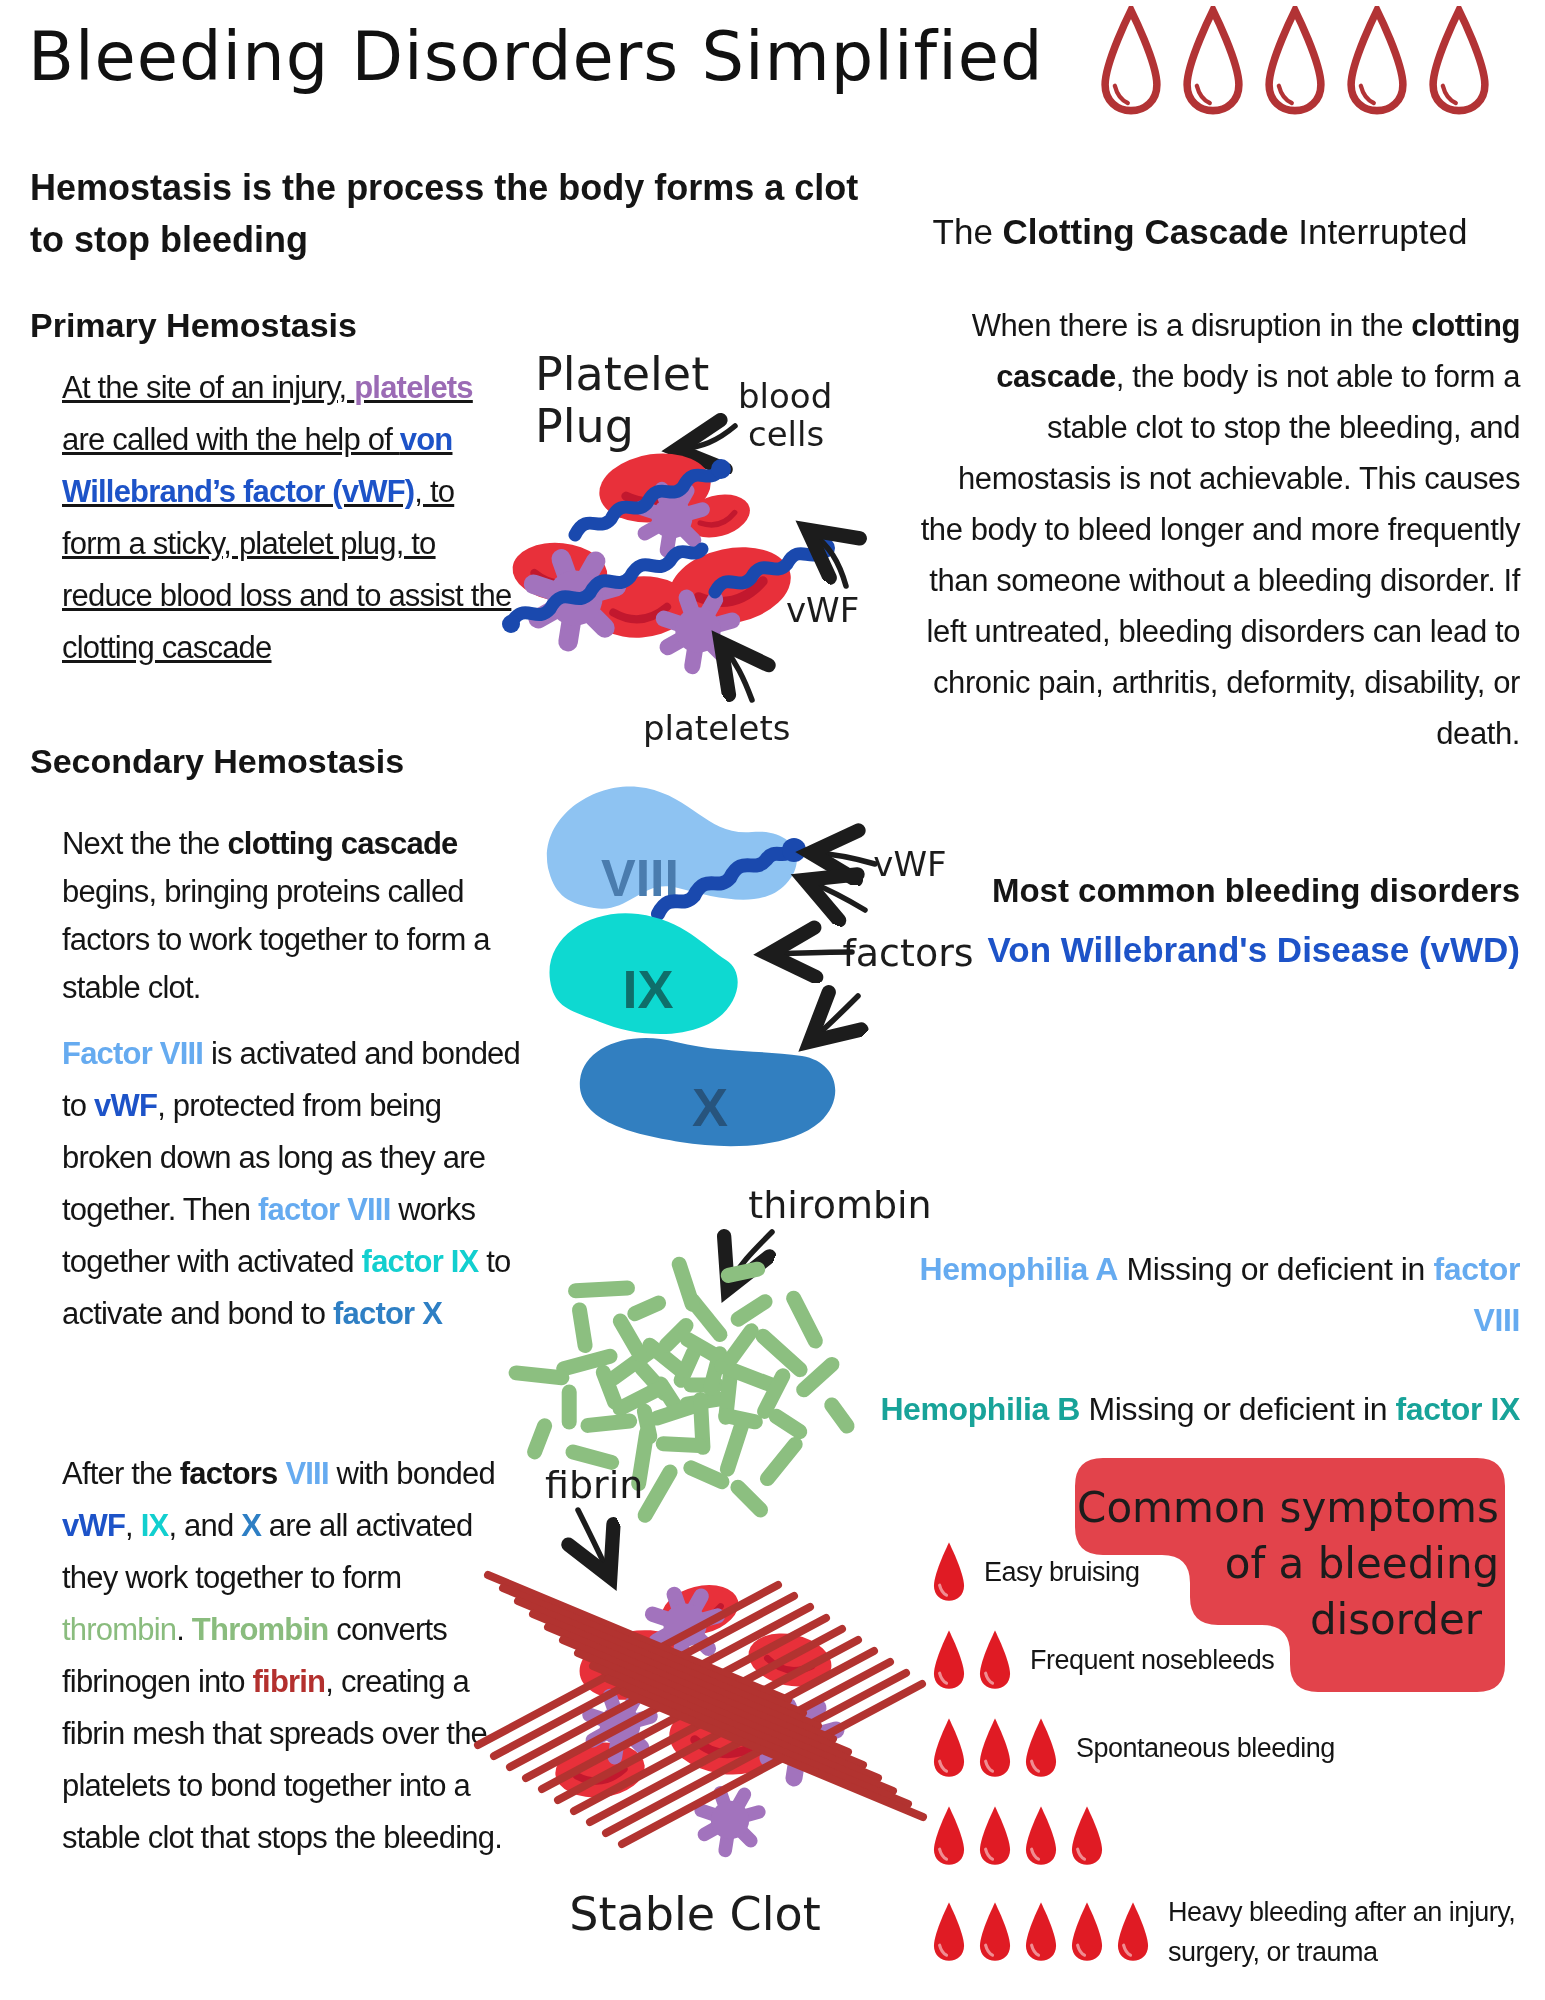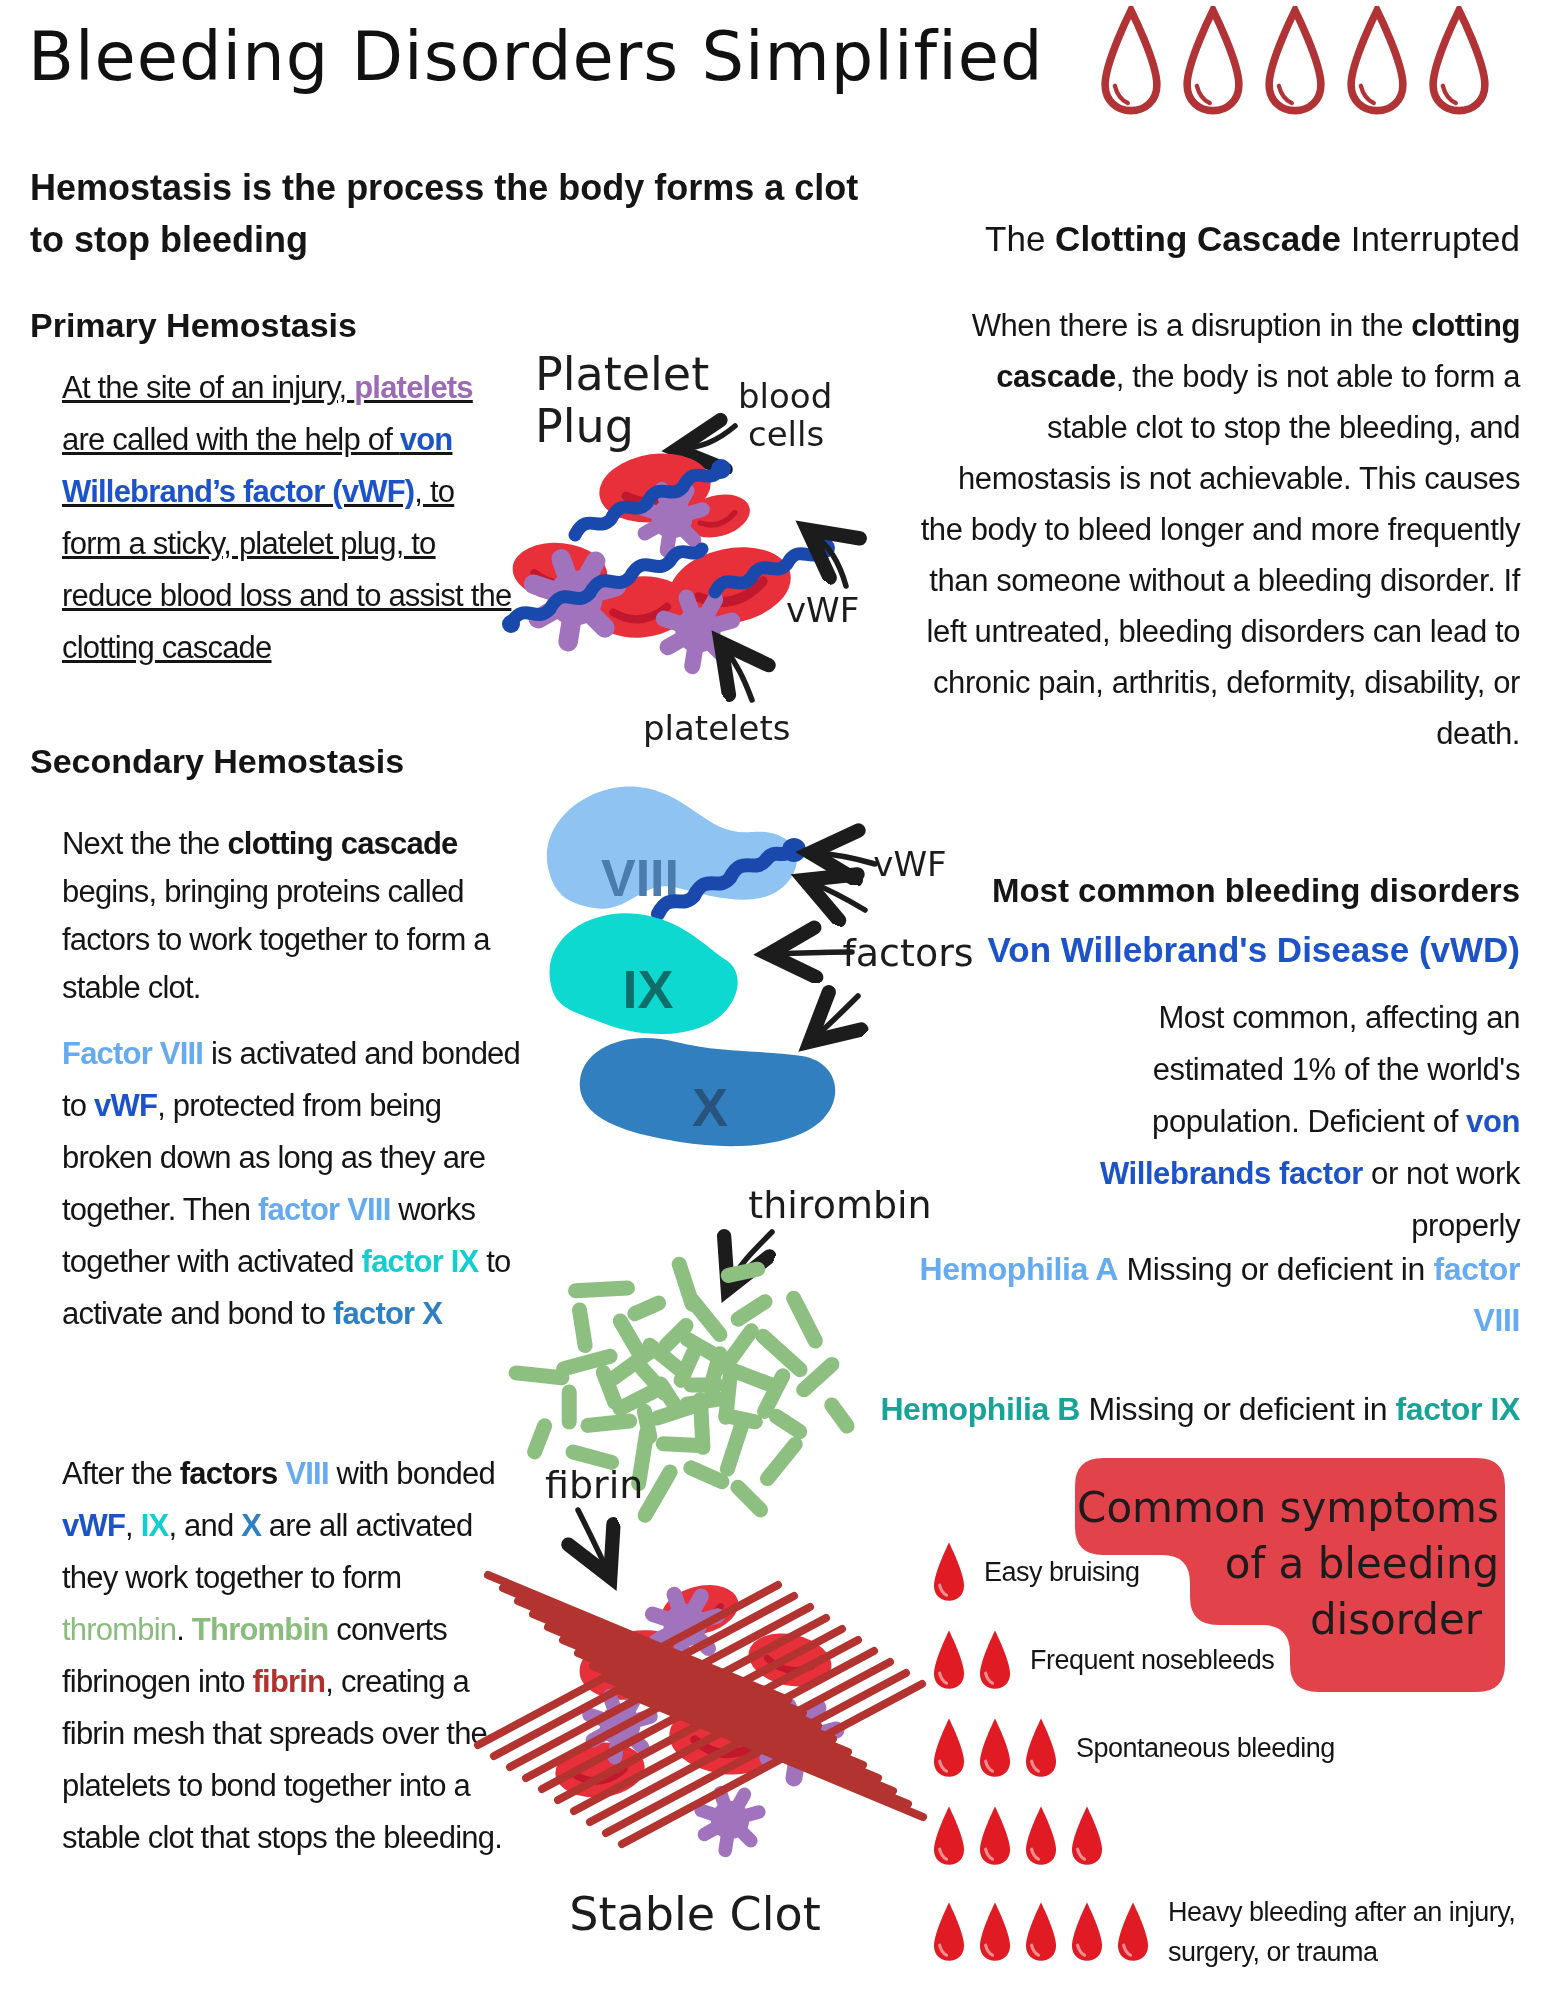--- a/index.html
+++ b/index.html
@@ -89,25 +89,24 @@
   
   <div class="abs h-sect" style="left:30px;top:306px;">Primary Hemostasis</div>
   <div class="abs para" style="top:362px;text-decoration:underline;"><span>At the site of an injury, </span><span class="c-purple b">platelets</span><span> are called with the help of </span><span class="c-blue b">von Willebrand’s factor (vWF)</span><span>, to form a sticky, platelet plug, to reduce blood loss and to assist the clotting cascade</span></div>
 
   <div class="abs para" style="top:820px;line-height:48px;"><span>Next the the </span><span class="b">clotting cascade</span><span> begins, bringing proteins called factors to work together to form a stable clot.</span></div>
   <div class="abs h-sect" style="left:30px;top:742px;">Secondary Hemostasis</div>
   <div class="abs para" style="top:1028px;"><span class="c-lightblue b">Factor VIII</span><span> is activated and bonded to </span><span class="c-blue b">vWF</span><span>, protected from being broken down as long as they are together. Then </span><span class="c-lightblue b">factor VIII</span><span> works together with activated </span><span class="c-cyan b">factor IX</span><span> to activate and bond to </span><span class="c-mblue b">factor X</span></div>
   <div class="abs para" style="top:1448px;"><span>After the </span><span class="b">factors</span><span> </span><span class="c-lightblue b">VIII</span><span> with bonded </span><span class="c-blue b">vWF</span><span>, </span><span class="c-cyan b">IX</span><span>, and </span><span class="c-mblue b">X</span><span> are all activated they work together to form </span><span class="c-green">thrombin</span><span>.  </span><span class="c-green b">Thrombin</span><span> converts fibrinogen into </span><span class="c-darkred b">fibrin</span><span>, creating a fibrin mesh that spreads over the platelets to bond together into a stable clot that stops the bleeding.</span></div>
 
   
-  <div class="abs rcol r-head" style="top:219px;"><span>The </span><span class="b">Clotting Cascade</span><span> Interrupted</span></div>
+  <div class="abs rcol r-head" style="top:212px;text-align:center;"><span>The </span><span class="b">Clotting Cascade</span><span> Interrupted</span></div>
   <div class="abs rcol r-para" style="top:300px;left:920px;width:600px;"><span>When there is a disruption in the </span><span class="b">clotting cascade</span><span>, the body is not able to form a stable clot to stop the bleeding, and hemostasis is not achievable. This causes the body to bleed longer and more frequently than someone without a bleeding disorder. If left untreated, bleeding disorders can lead to chronic pain, arthritis, deformity, disability, or death.</span></div>
   <div class="abs rcol" style="top:872px;font-size:33px;font-weight:700;">Most common bleeding disorders</div>
   <div class="abs rcol" style="top:930px;font-size:35px;font-weight:700;color:var(--blue);">Von Willebrand's Disease (vWD)</div>
-  <div class="abs rcol r-para" style="top:992px;left:1020px;width:500px;line-height:52px;"><span>Most common, affecting an estimated 1% of the world's population. Deficient of </span><span class="c-blue b">von Willebrands factor</span><span> or not work properly</span></div>
   <div class="abs rcol r-para" style="top:1244px;line-height:51px;font-size:32px;"><span class="c-lightblue b">Hemophilia A</span><span> Missing or deficient in </span><span class="c-lightblue b">factor VIII</span></div>
   <div class="abs rcol r-para" style="top:1382px;line-height:55px;font-size:32px;"><span class="c-teal b">Hemophilia B</span><span> Missing or deficient in </span><span class="c-teal b">factor IX</span></div>
 
   
   <svg class="abs" style="left:480px;top:330px;" width="420" height="420" viewBox="0 0 420 420">
     <text class="hand" x="55" y="60" font-size="46">Platelet</text>
     <text class="hand" x="55" y="112" font-size="46">Plug</text>
     <text class="hand" x="258" y="78" font-size="34">blood</text>
     <text class="hand" x="268" y="116" font-size="34">cells</text>
     <path class="arr" d="M255,96 C236,112 221,117 202,119"></path>

